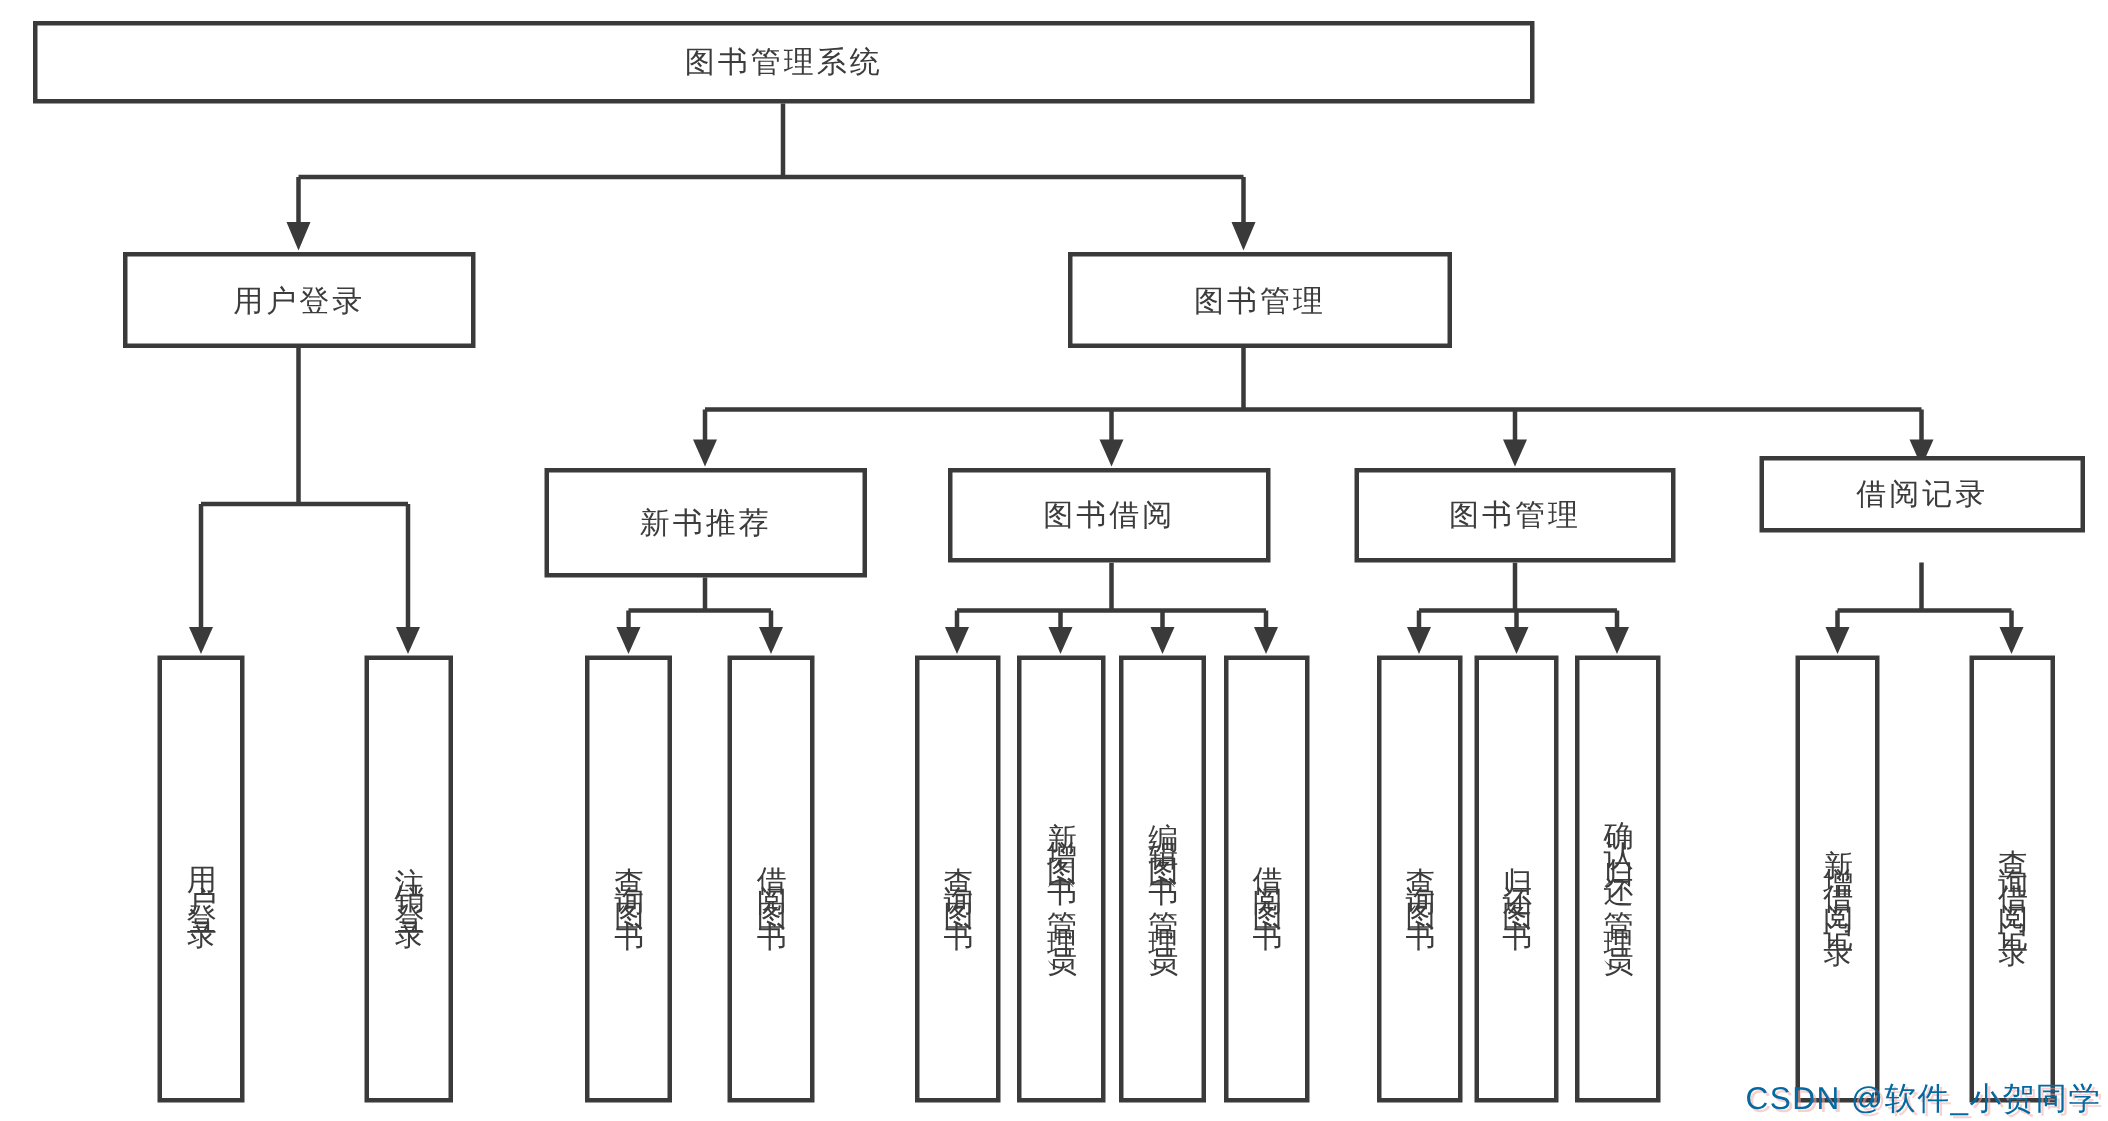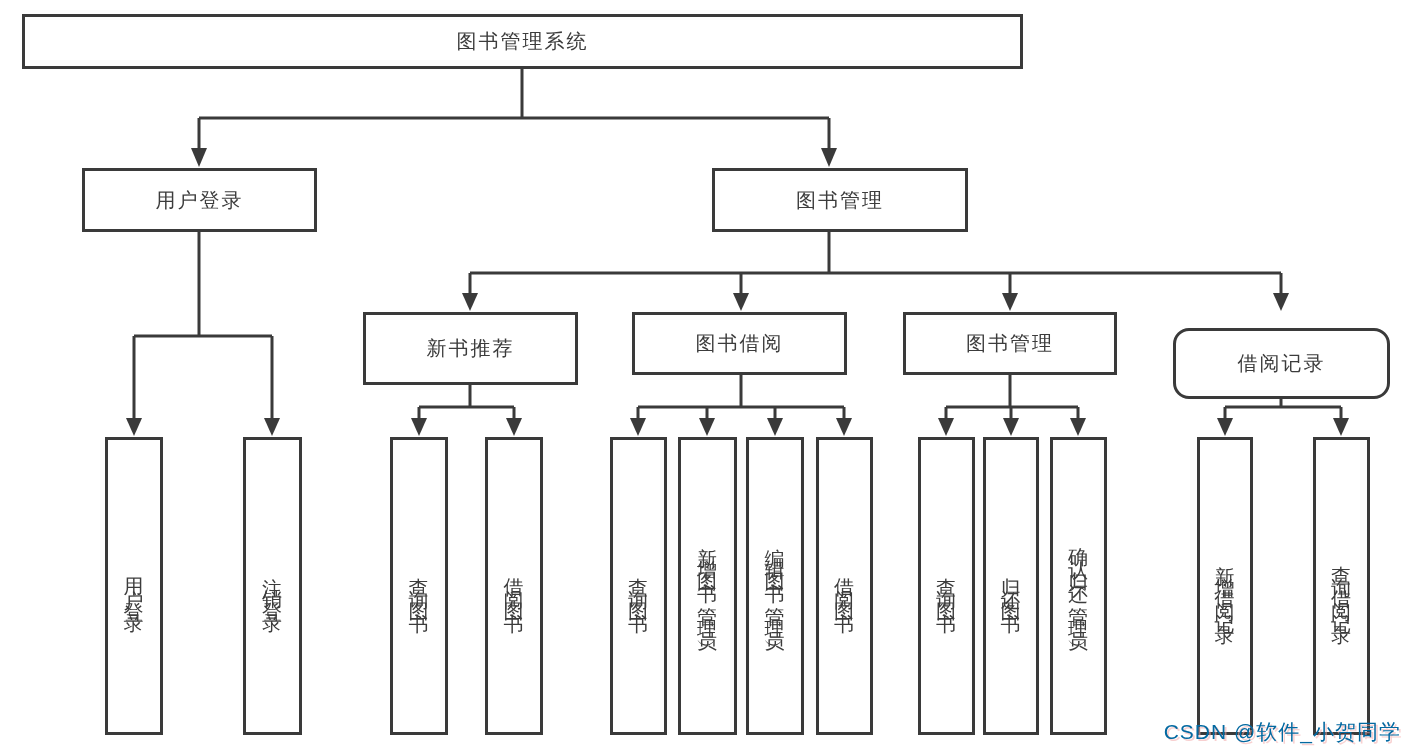--- a/index.html
+++ b/index.html
@@ -115,21 +115,21 @@
 
   <div class="box" style="left:363px; top:312px; width:215px; height:73px;">
     <span class="lbl">新书推荐</span>
   </div>
   <div class="box" style="left:632px; top:312px; width:215px; height:63px;justify-content:center;">
     <span class="lbl">图书借阅</span>
   </div>
   <div class="box" style="left:903px; top:312px; width:214px; height:63px;">
     <span class="lbl">图书管理</span>
   </div>
-  <div class="box" style="left:1173px; top:328px; width:217px; height:71px;border-radius:16px;">
+  <div class="box" style="left:1173px; top:304px; width:217px; height:51px;">
     <span class="lbl">借阅记录</span>
   </div>
 
   <div class="box leaf" style="left:105px; top:437px; width:58px; height:298px;">
     <span class="lbl">用户登录</span>
   </div>
   <div class="box leaf" style="left:243px; top:437px; width:59px; height:298px;">
     <span class="lbl">注销登录</span>
   </div>
 

